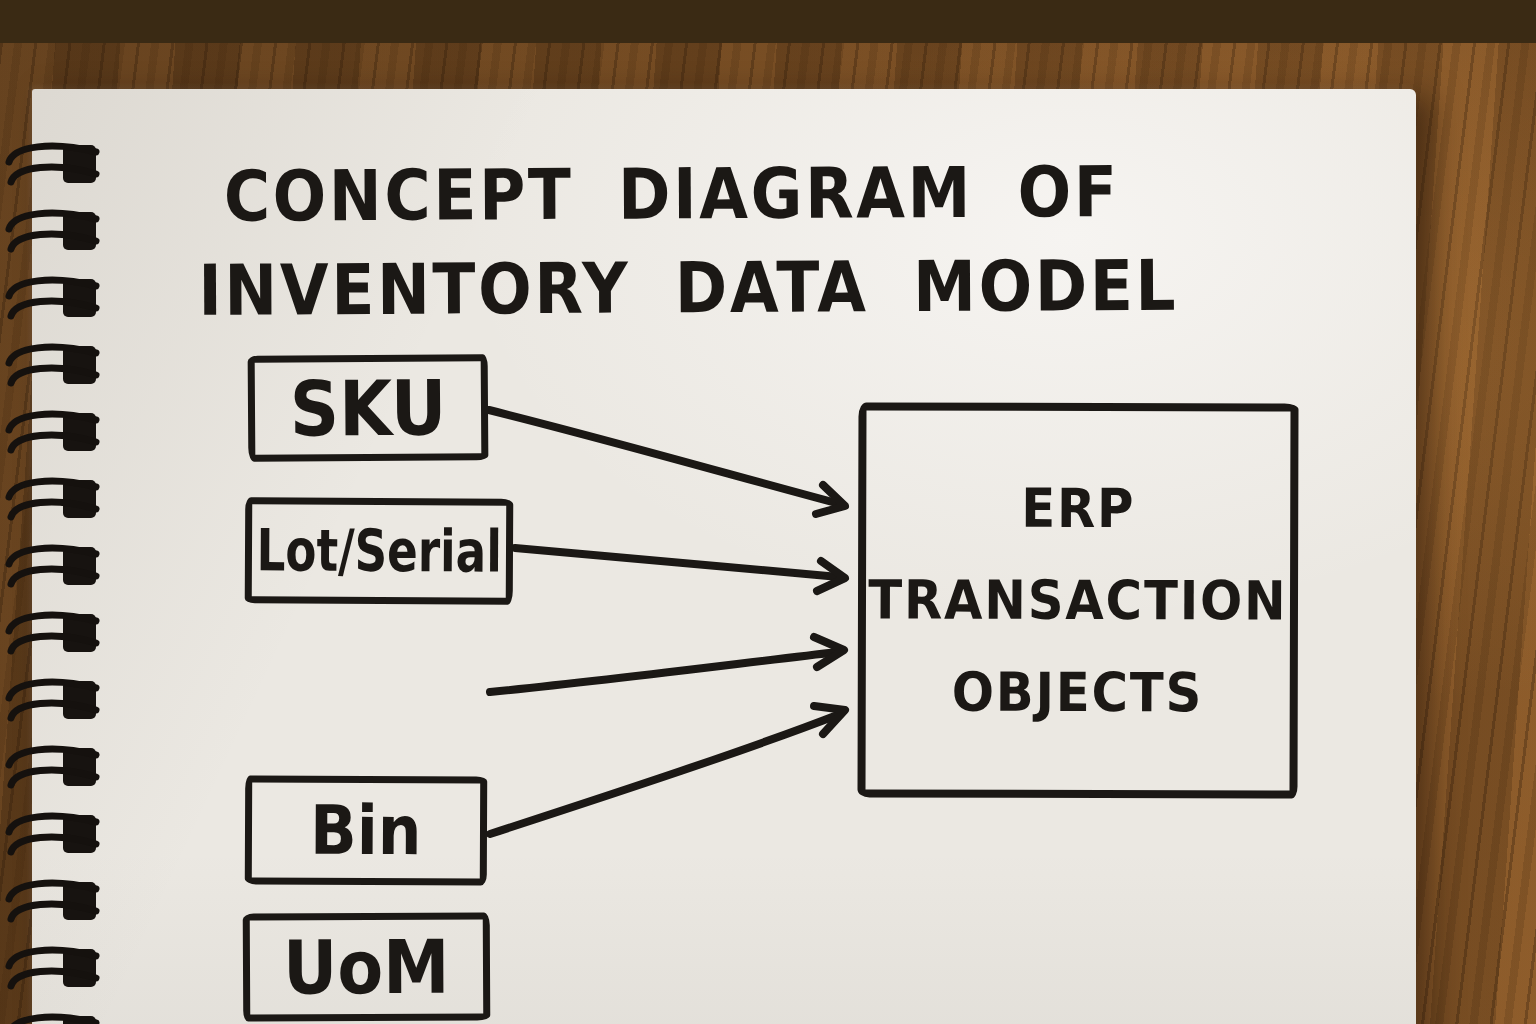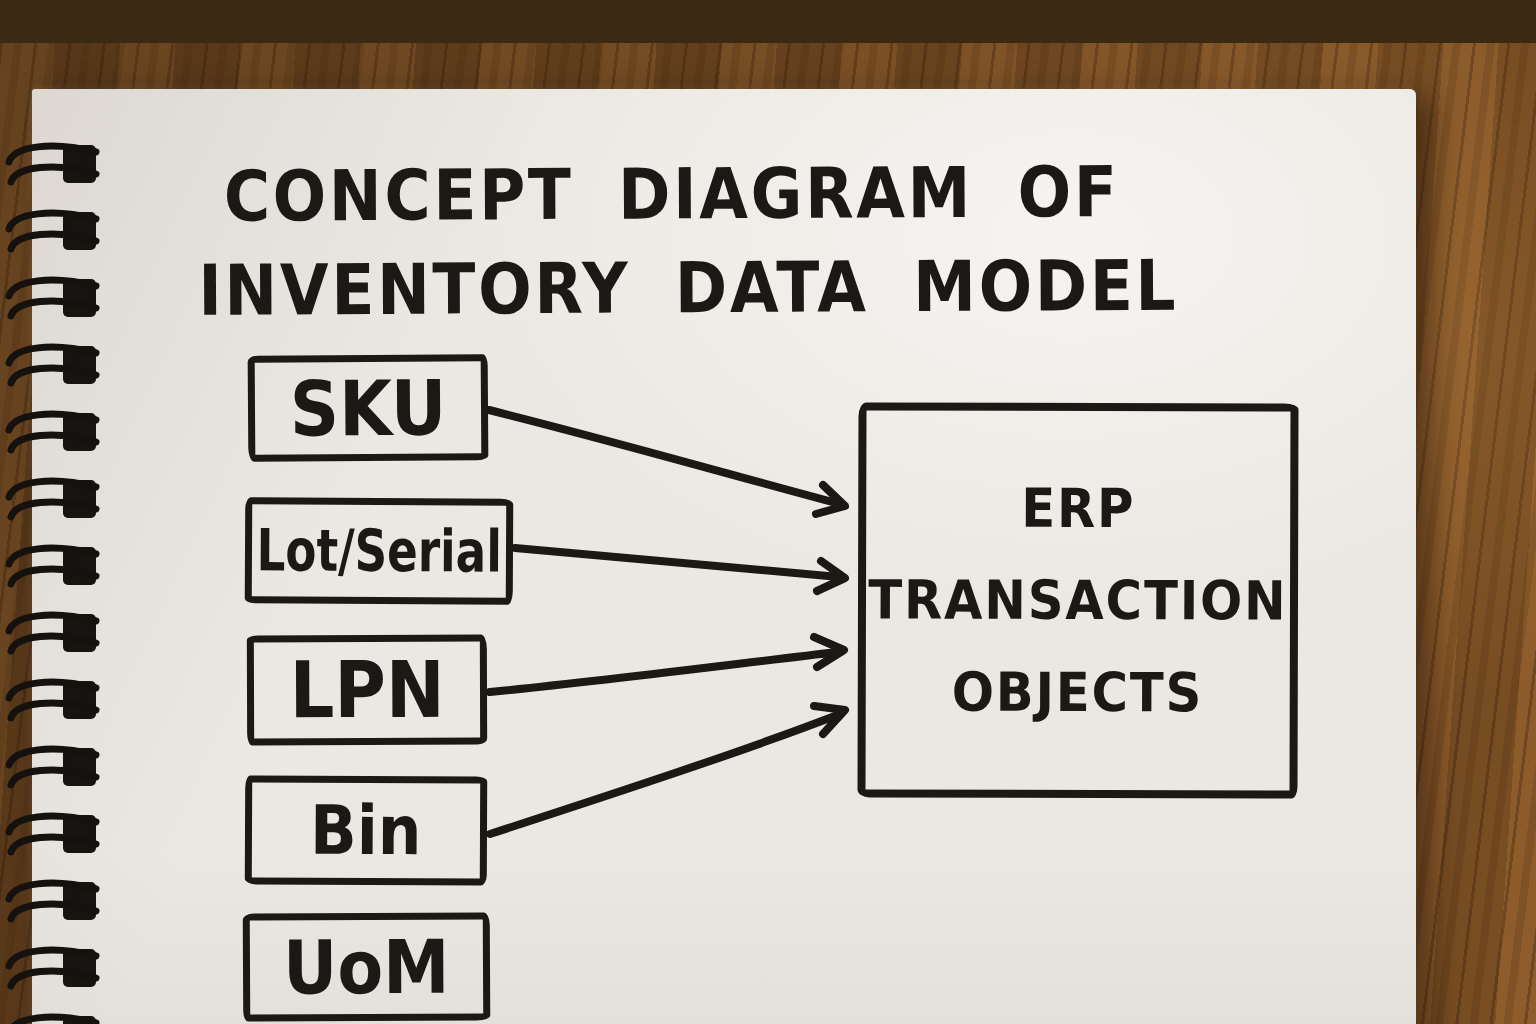--- a/index.html
+++ b/index.html
@@ -99,23 +99,20 @@
     <div class="l1">CONCEPT DIAGRAM OF</div>
     <div class="l2">INVENTORY DATA MODEL</div>
   </div>
 
   <div class="hbox box-sku">
     <span class="lbl">SKU</span>
   </div>
   <div class="hbox box-lot">
     <span class="lbl">Lot/Serial</span>
   </div>
-  <div class="hbox box-lpn">
-    <span class="lbl">LPN</span>
-  </div>
   <div class="hbox box-bin">
     <span class="lbl">Bin</span>
   </div>
   <div class="hbox box-uom">
     <span class="lbl">UoM</span>
   </div>
 
   <div class="hbox box-erp">
     <span class="lbl">ERP</span>
     <span class="lbl">TRANSACTION</span>

